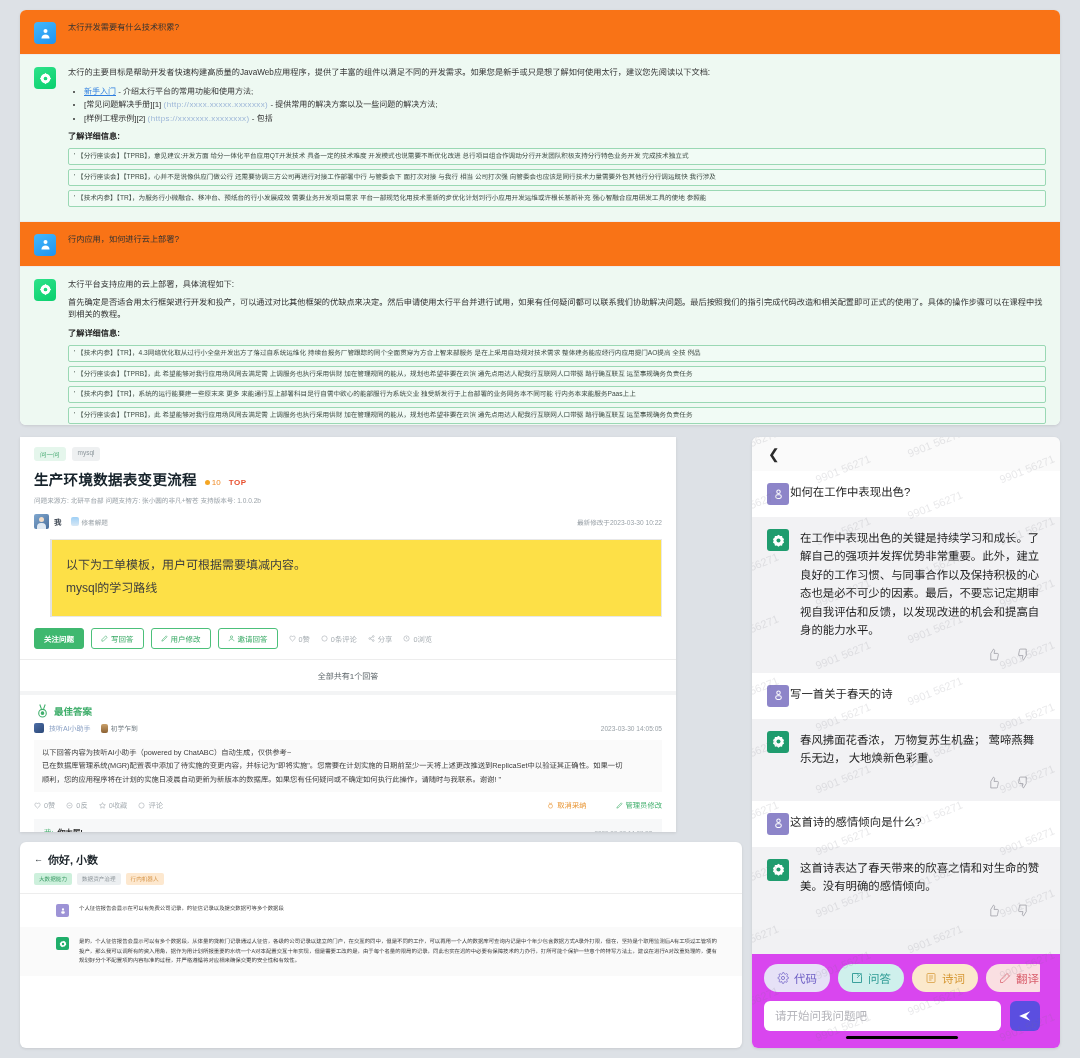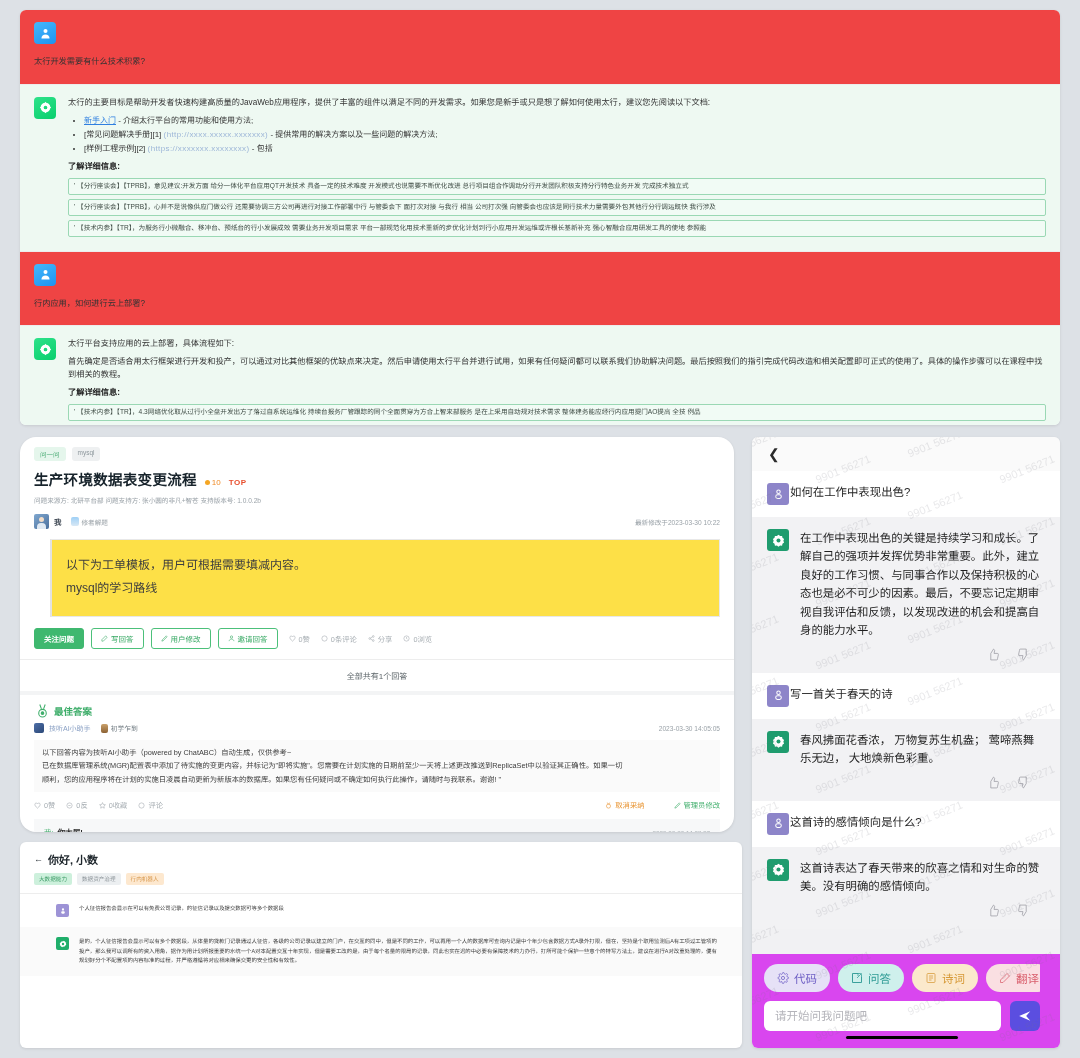--- a/index.html
+++ b/index.html
@@ -23,21 +23,21 @@
   
   #panel-a {
     position: absolute; left: 20px; top: 10px;
     width: 1040px; height: 415px;
     background: #ffffff;
     border-radius: 6px;
     box-shadow: 0 1px 3px rgba(0,0,0,.10);
     overflow: hidden;
   }
   .ta-msg { display: flex; padding: 12px 14px 10px 14px; gap: 12px; }
-  .ta-msg.user { background: #ef4444; flex-direction: column; }
+  .ta-msg.user { background: #f97316; }
   .ta-msg.bot  { background: #eef9f2; }
   .ta-sep { height: 1px; background: #ececec; }
   .ta-av {
     width: 22px; height: 22px; border-radius: 4px; flex: 0 0 22px;
     display: flex; align-items: center; justify-content: center;
   }
   .ta-av.user { background: linear-gradient(150deg,#45b8fb,#1e93f0); }
   .ta-av.bot  { background: linear-gradient(150deg,#2ee28a,#09cf6d); }
   .ta-av svg { width: 13px; height: 13px; fill: #fff; }
   .ta-body { flex: 1 1 auto; min-width: 0; font-size: 8.2px; color: #333; line-height: 1.55; }
@@ -50,22 +50,22 @@
   .ref-box {
     border: 1px solid #9ad8b4; background: #f1fbf5;
     border-radius: 2px; padding: 3px 5px; margin-bottom: 4px;
     font-size: 6.6px; line-height: 1.35; color: #3d4a43;
     white-space: nowrap; overflow: hidden; text-overflow: clip;
   }
 
   
   #panel-b {
     position: absolute; left: 20px; top: 437px;
-    width: 714px; height: 395px;
-    background:#fff; border-radius:16px; box-shadow:0 1px 3px rgba(0,0,0,.10);
+    width: 656px; height: 395px;
+    background:#fff; border-radius:0; box-shadow:0 1px 3px rgba(0,0,0,.10);
     overflow: hidden;
   }
   .fq-pad { padding: 10px 14px 0 14px; }
   .tagrow { display: flex; gap: 6px; margin-bottom: 7px; }
   .tag {
     font-size: 6.5px; padding: 2px 6px; border-radius: 3px;
     background: #e5f6ec; color: #4aab74;
   }
   .tag.gray { background: #eef0f1; color: #8d979c; }
   .fq-title-row { display: flex; align-items: baseline; gap: 8px; }

